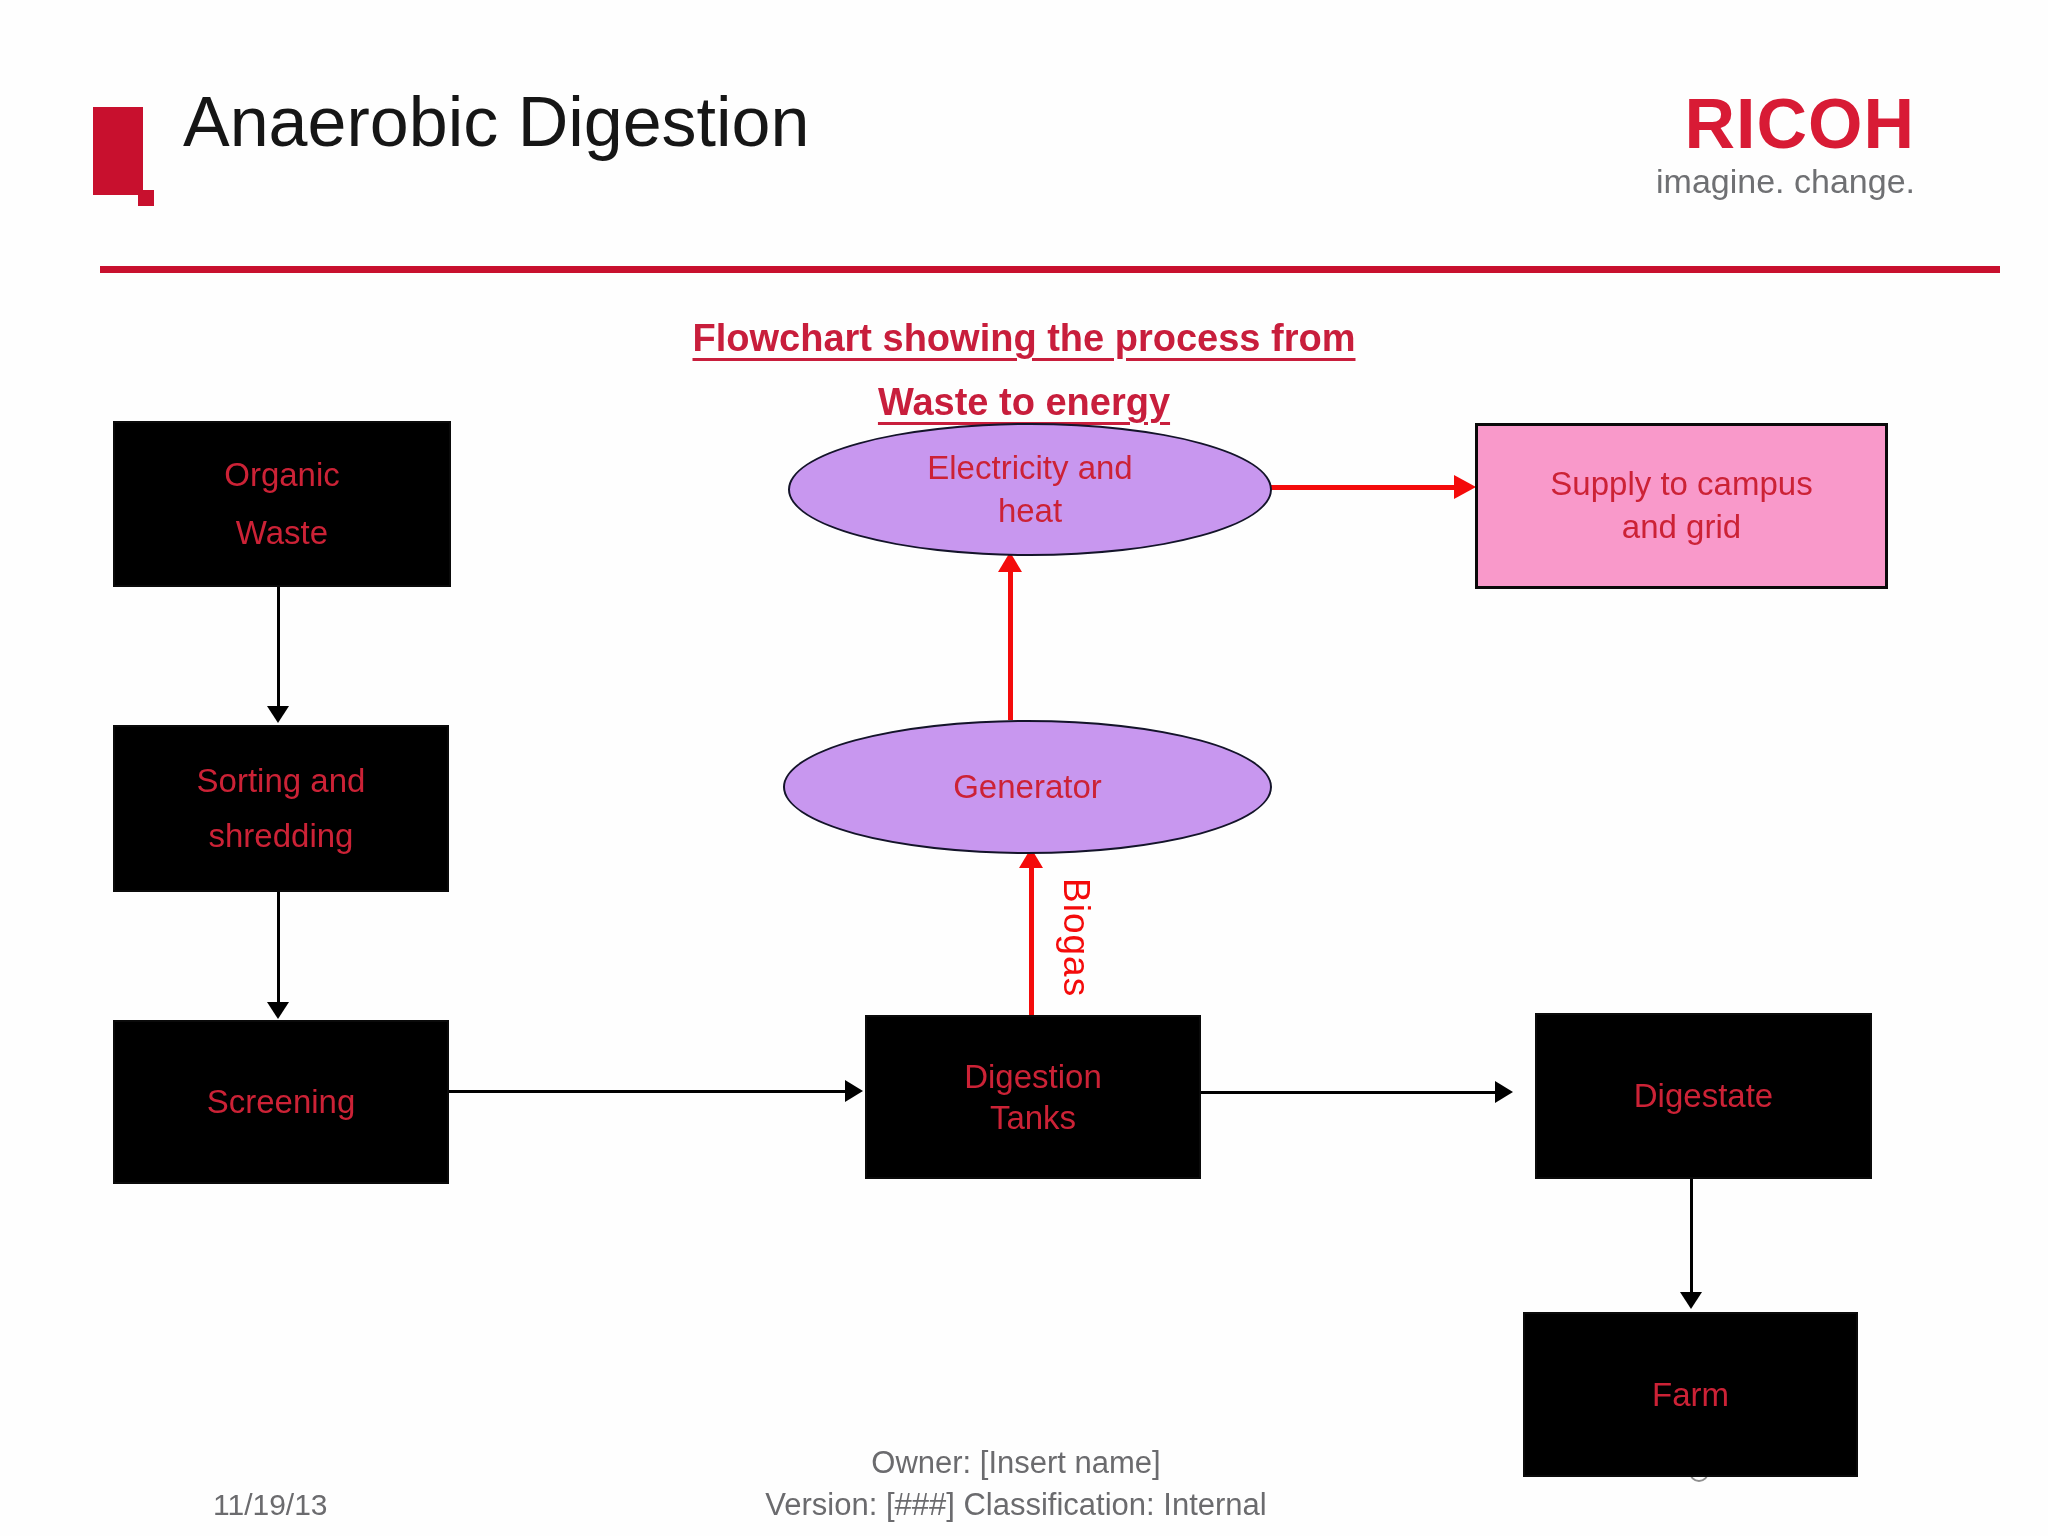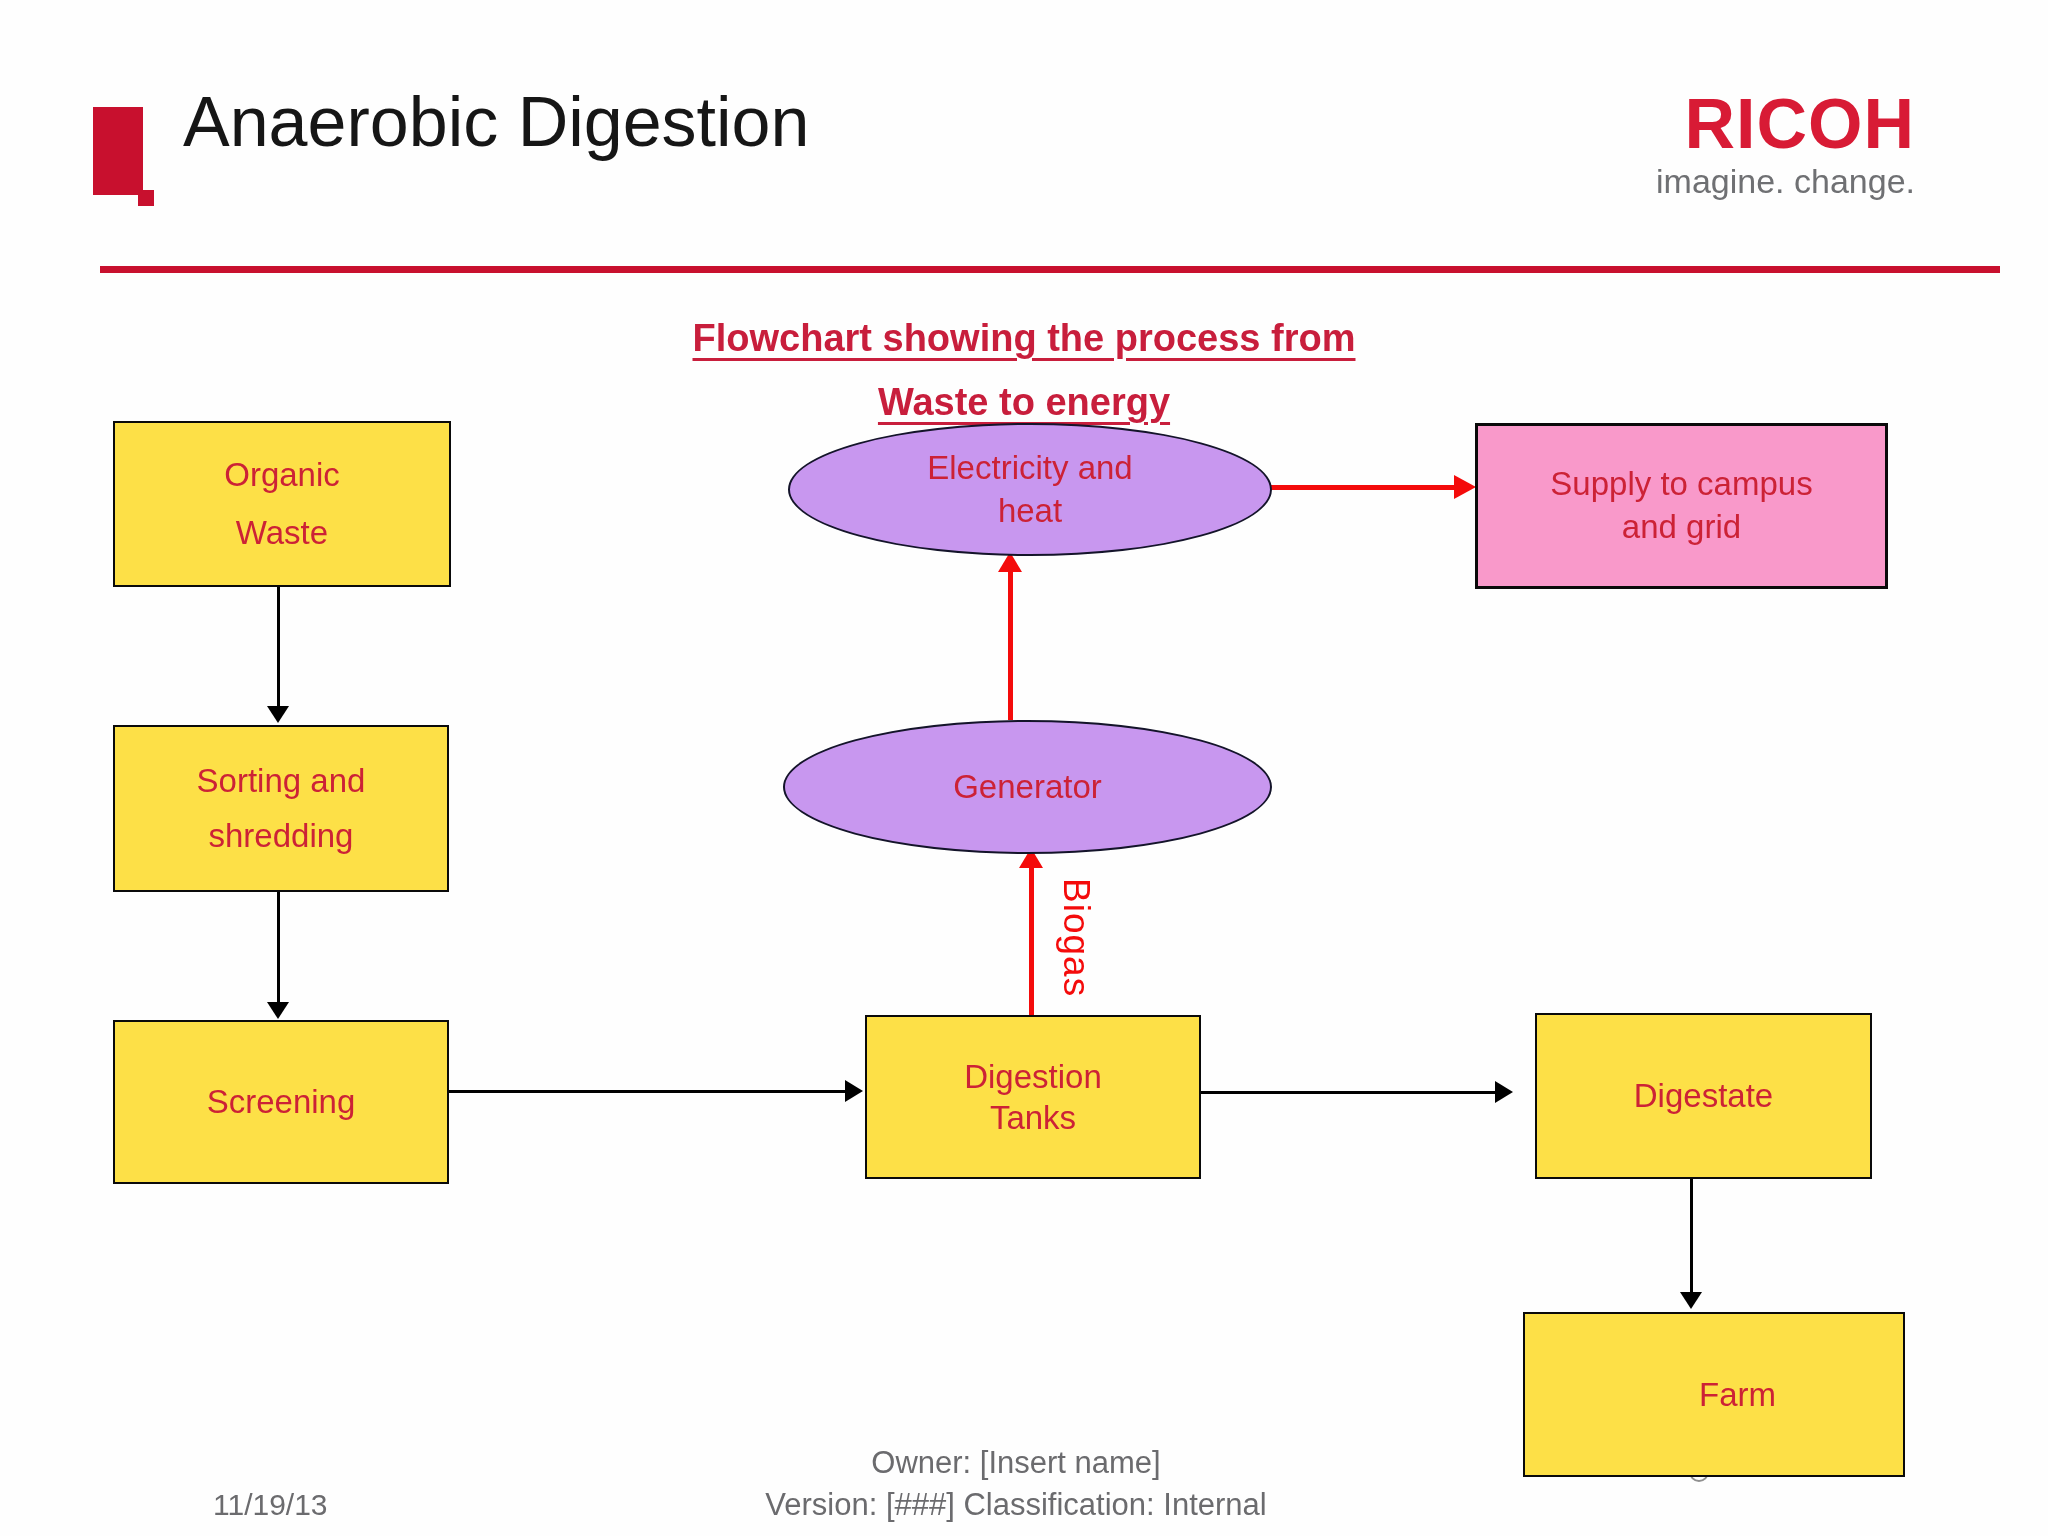--- a/index.html
+++ b/index.html
@@ -30,30 +30,30 @@
     left:424px;top:306px;width:1200px;text-align:center;
     color:#c81e3c;font-weight:700;font-size:38px;line-height:64px;
   }
   .chart-heading span{text-decoration:underline;text-decoration-thickness:3px;text-underline-offset:7px;}
 
   
   .node{
     display:flex;flex-direction:column;align-items:center;justify-content:center;
     color:#cc2236;font-size:33px;line-height:1.45;text-align:center;z-index:2;
   }
-  .box{background:#fde047;border:2px solid #0a0a0a;}
+  .box{background:#000000;border:2px solid #0a0a0a;}
   .pinkbox{background:#f999ca;border:3px solid #0a0a0a;line-height:1.3;}
   .ellipse{background:#c897ef;border:2px solid #14142a;border-radius:50%;line-height:1.3;}
 
   .n-organic   {left:113px;top:421px;width:334px;height:162px;line-height:1.75;}
   .n-sorting   {left:113px;top:725px;width:332px;height:163px;gap:7px;}
   .n-screening {left:113px;top:1020px;width:332px;height:160px;}
   .n-digestion {left:865px;top:1015px;width:332px;height:160px;line-height:1.25;}
   .n-digestate {left:1515px;top:1013px;width:333px;height:162px;margin-left:20px;}
-  .n-farm      {left:1523px;top:1312px;width:331px;height:161px;padding-left:47px;}
+  .n-farm      {left:1523px;top:1312px;width:331px;height:161px;}
   .n-electric  {left:788px;top:423px;width:480px;height:129px;}
   .n-generator {left:783px;top:720px;width:485px;height:130px;}
   .n-supply    {left:1475px;top:423px;width:407px;height:160px;}
 
   
   .line-v{width:3px;background:#000;}
   .line-h{height:3px;background:#000;}
   .rline-v{width:5px;background:#f40b0b;}
   .rline-h{height:5px;background:#f40b0b;}
   .ah{width:0;height:0;}

